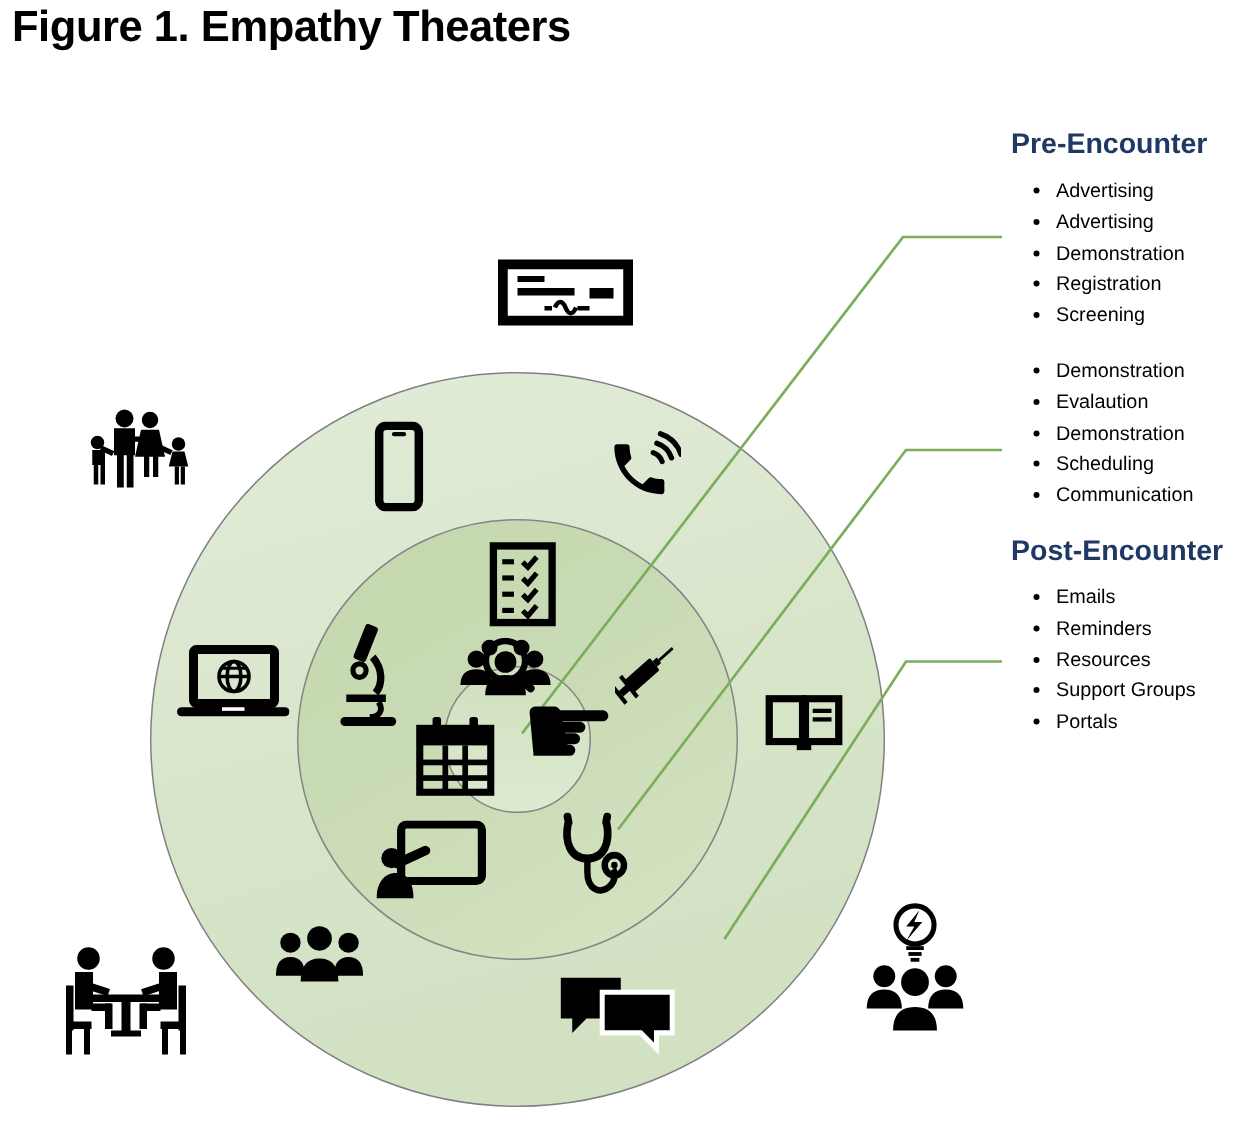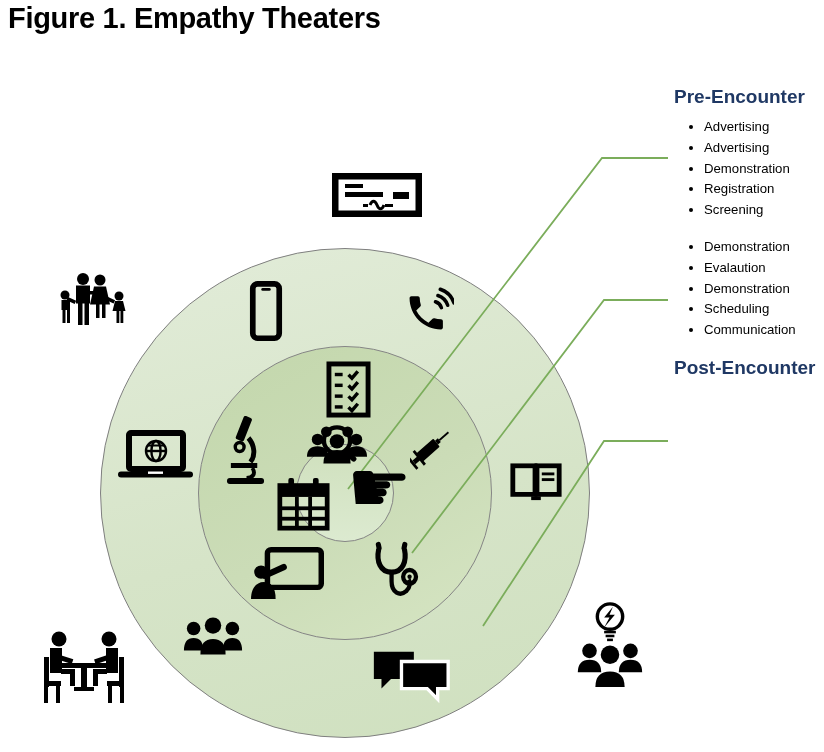--- a/index.html
+++ b/index.html
@@ -282,15 +282,22 @@
       <li>Demonstration</li>
       <li>Evalaution</li>
       <li>Demonstration</li>
       <li>Scheduling</li>
       <li>Communication</li>
     </ul>
   </div>
 
   <div class="legend" id="sec-post">
     <h3>Post-Encounter</h3>
+    <ul>
+      <li>Emails</li>
+      <li>Reminders</li>
+      <li>Resources</li>
+      <li>Support Groups</li>
+      <li>Portals</li>
+    </ul>
   </div>
 
 </div>
 
 </body></html>

